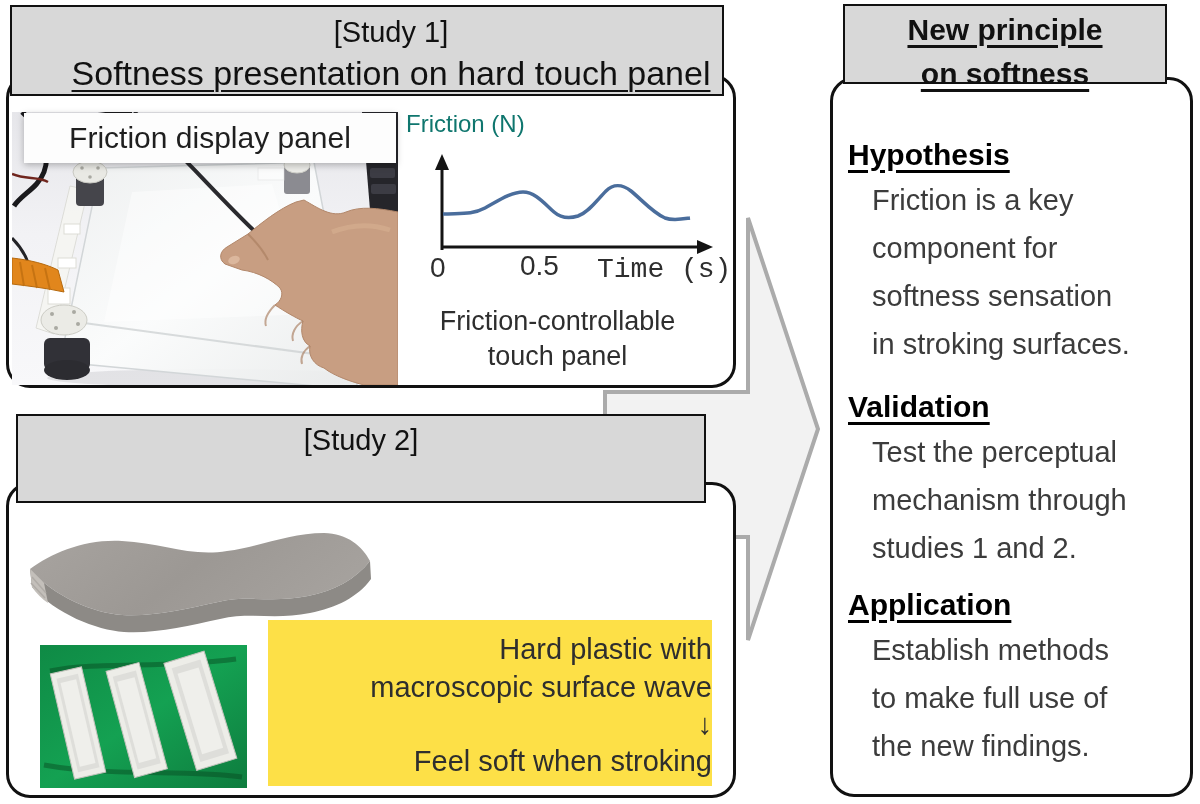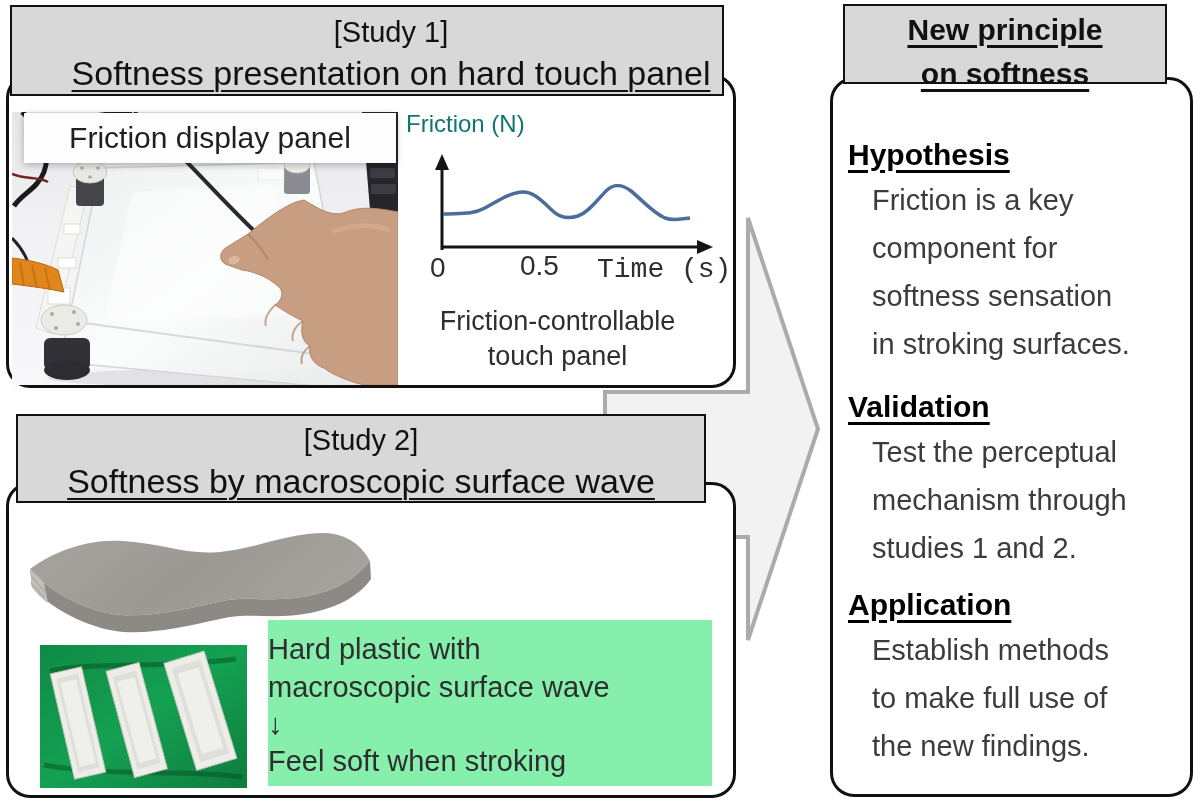--- a/index.html
+++ b/index.html
@@ -12,22 +12,22 @@
   .hdr .l1{font-size:29px;line-height:42px;}
   .hdr .l2{font-size:34px;line-height:40px;}
   .u{text-decoration:underline;text-underline-offset:5px;text-decoration-thickness:2px;}
   .ub{text-decoration:underline;text-underline-offset:5px;text-decoration-thickness:2.5px;}
   .glabel{position:absolute;font-size:24px;color:#0f766e;white-space:nowrap;}
   .gtick{position:absolute;font-size:28px;color:#2e2e2e;white-space:nowrap;}
   .gcap{position:absolute;width:315px;text-align:center;font-size:27px;color:#2e2e2e;white-space:nowrap;}
   .photo-label{position:absolute;left:24px;top:113px;width:372px;height:50px;background:#fdfdfd;
        box-shadow:0 2px 7px rgba(0,0,0,.28);font-size:30px;line-height:50px;color:#1f1f1f;
        text-align:center;white-space:nowrap;z-index:6;}
-  .notebox{position:absolute;left:268px;top:620px;width:444px;height:166px;background:#86efac;
-       text-align:left;color:#2e2e2e;z-index:6;}
+  .notebox{position:absolute;left:268px;top:620px;width:444px;height:166px;background:#fde047;
+       text-align:right;color:#2e2e2e;z-index:6;}
   .notebox div{font-size:29px;line-height:38px;}
   .notebox .narrow{line-height:36px;}
   .ptitle{position:absolute;left:843px;top:4px;width:324px;height:80px;background:#d8d8d8;
        border:2px solid #111;box-sizing:border-box;text-align:center;z-index:5;}
   .ptitle div{font-size:30px;font-weight:bold;color:#111;line-height:44px;}
   .ptitle{padding-top:2px;}
   .phead{position:absolute;left:848px;font-size:30px;font-weight:bold;color:#000;white-space:nowrap;}
   .pline{position:absolute;left:872px;font-size:29px;color:#3c3c3c;white-space:nowrap;}
   svg{display:block;}
   .z1{z-index:1;} .z2{z-index:2;} .z3{z-index:3;} .z4{z-index:4;}
@@ -143,21 +143,20 @@
 <div class="gtick z3" style="left:430px;top:252px;">0</div>
 <div class="gtick z3" style="left:520px;top:250px;">0.5</div>
 <div class="gtick z3" style="left:597px;top:254px;font-family:Liberation Mono, monospace;">Time (s)</div>
 <div class="gcap z3" style="left:400px;top:306px;">Friction-controllable</div>
 <div class="gcap z3" style="left:400px;top:341px;">touch panel</div>
 
 <div class="box z2" style="left:6px;top:482px;width:730px;height:316px;"></div>
 
 <div class="hdr z4" style="left:16px;top:414px;width:690px;height:89px;padding-top:3px;">
   <div class="l1">[Study 2]</div>
-  <div class="l2"><span class="u">Softness by macroscopic surface wave</span></div>
 </div>
 
 <svg class="abs z3" style="left:22px;top:505px;" width="360" height="140" viewBox="0 0 360 140">
   <defs>
     <linearGradient id="slabTop" x1="0" y1="0" x2="1" y2="0.3">
       <stop offset="0" stop-color="#a8a4a0"></stop>
         <stop offset="0.55" stop-color="#9c9894"></stop>
       <stop offset="1" stop-color="#a5a19d"></stop>
     </linearGradient>
   </defs>

